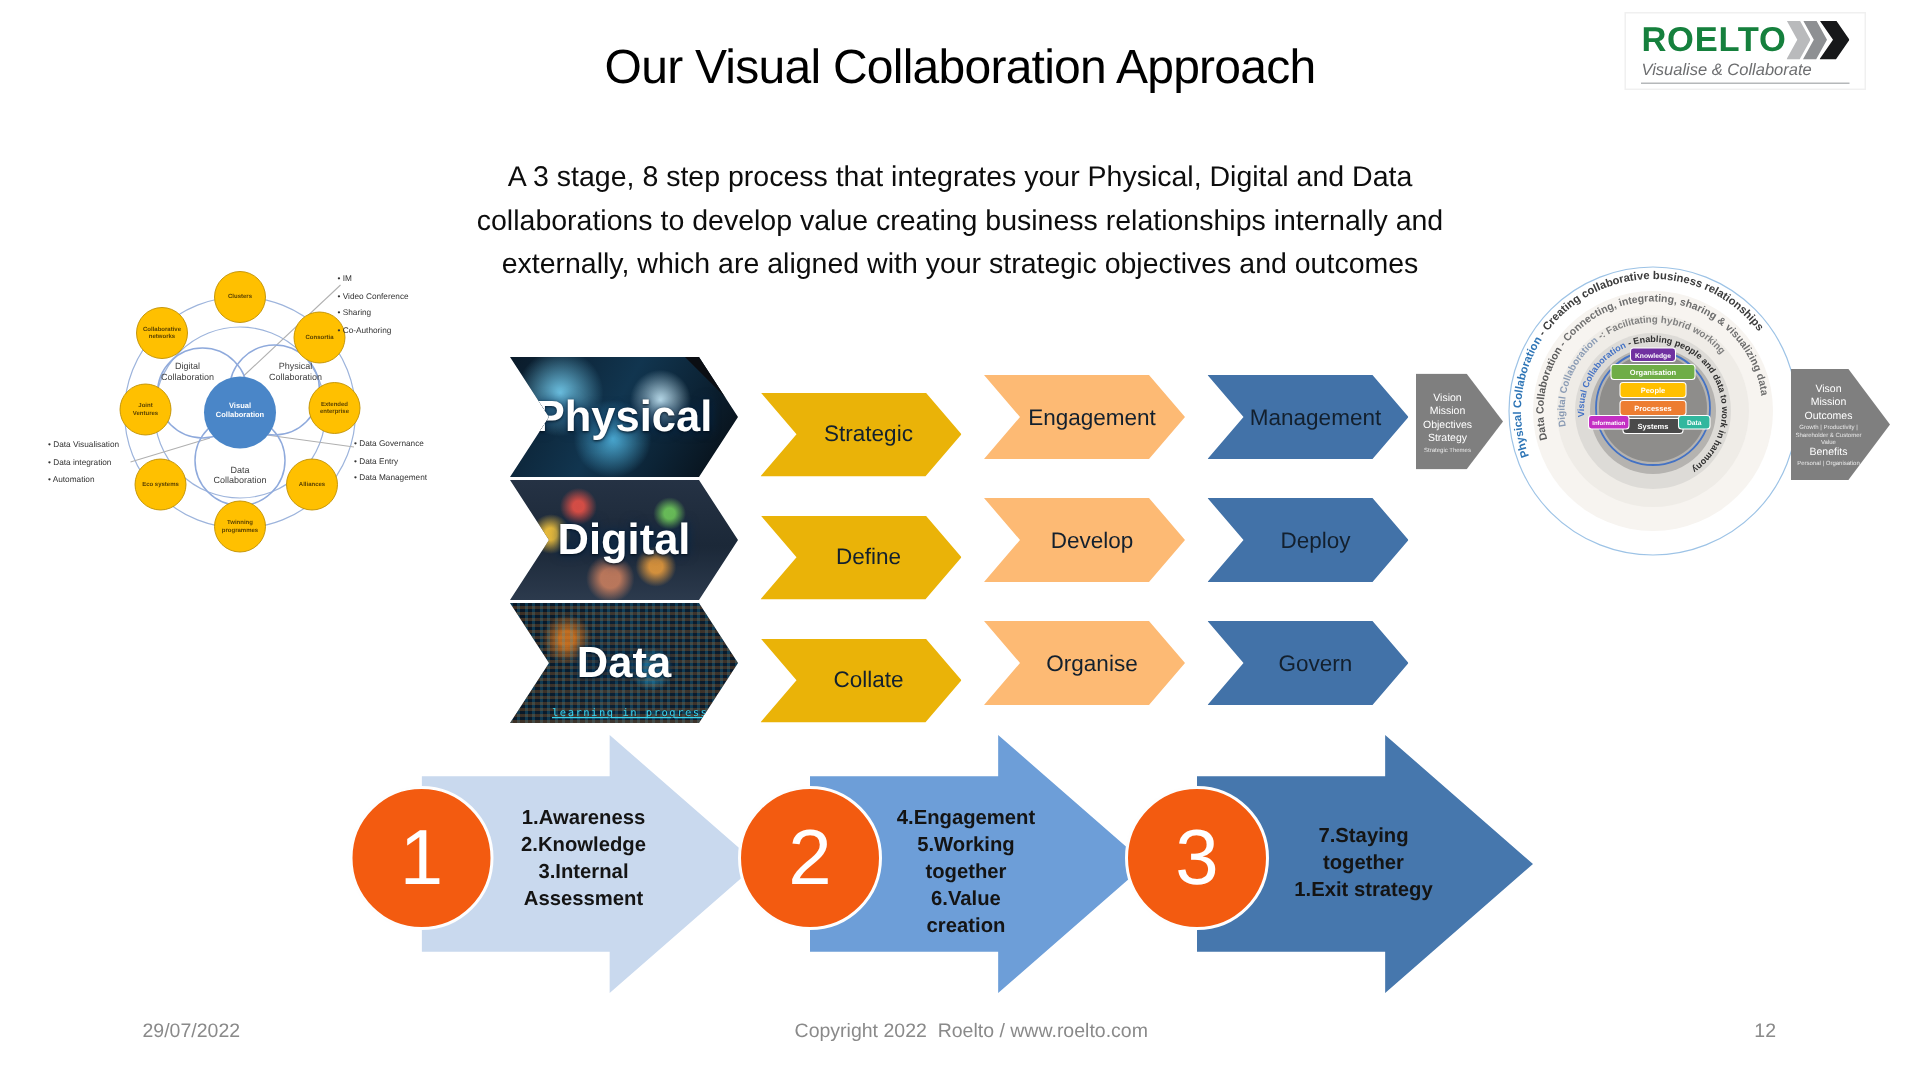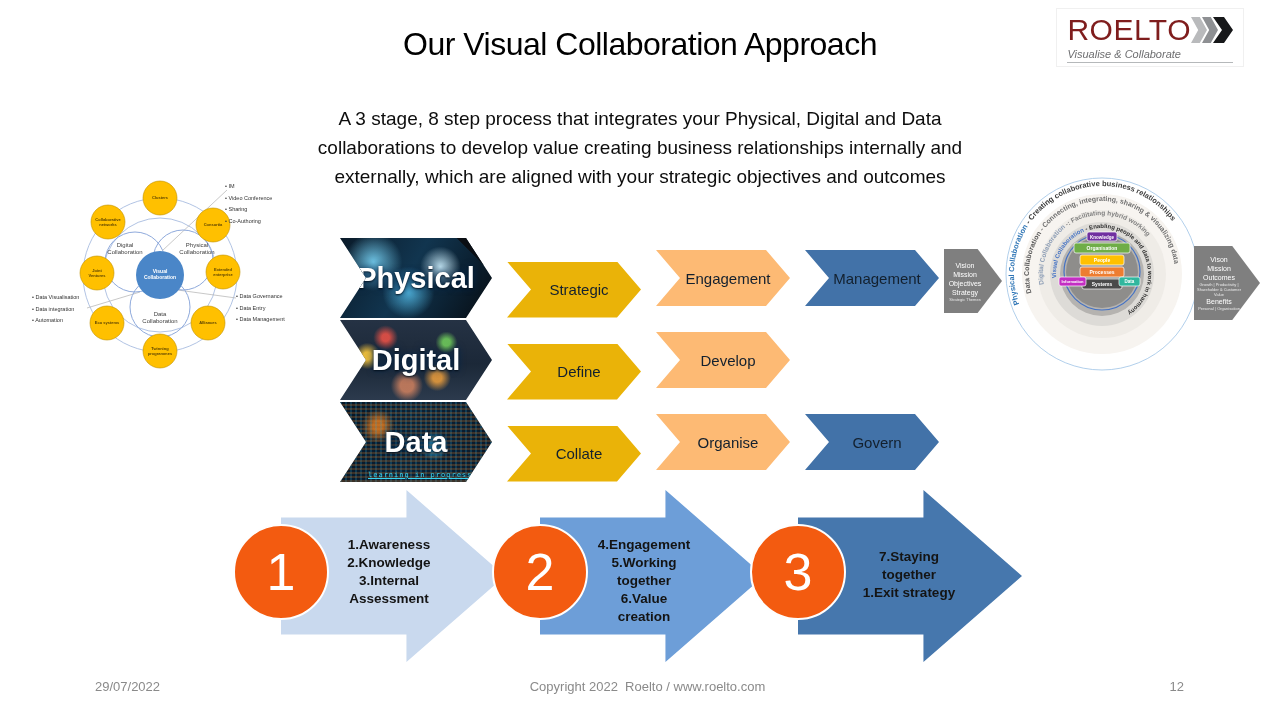--- a/index.html
+++ b/index.html
@@ -3,21 +3,21 @@
 <meta charset="utf-8">
 <style>
   html,body{margin:0;padding:0;background:#fff;}
   body{font-family:"Liberation Sans",sans-serif;-webkit-font-smoothing:antialiased;}
   #slide{position:relative;width:1280px;height:720px;background:#fff;overflow:hidden;}
 
   
   .title{position:absolute;left:0;right:0;top:26px;text-align:center;font-size:32px;color:#000;letter-spacing:-0.5px;}
   .logo{position:absolute;right:36px;top:8px;background:#fff;border:1px solid #f0f0f0;padding:4px 10px 3px 10px;}
   .logo-row{display:flex;align-items:center;}
-  .logo-name{color:#7f1d1d;font-weight:400;font-size:30px;letter-spacing:.5px;}
+  .logo-name{color:#15803d;font-weight:700;font-size:23px;letter-spacing:.5px;}
   .logo-chevrons{display:flex;margin-left:5px;}
   .ch{display:inline-block;width:16px;height:26px;margin-left:-5px;
       clip-path:polygon(0 0,55% 0,100% 50%,55% 100%,0 100%,45% 50%);}
   .ch1{background:#b9babc;} .ch2{background:#8e9093;} .ch3{background:#17181a;width:20px;}
   .logo-tagline{font-style:italic;color:#6d6e70;font-size:11px;margin-top:1px;border-bottom:1.5px solid #b5b8ba;padding-bottom:2px;}
 
   .intro{position:absolute;left:290px;top:104px;width:700px;text-align:center;font-size:19px;line-height:29px;color:#0d0d0d;}
 
   
   .left-diagram{position:absolute;left:30px;top:165px;width:300px;height:220px;}
@@ -171,20 +171,21 @@
       <div class="chev c-light">Strategic</div>
       <div class="chev c-med">Engagement</div>
       <div class="chev c-dark">Management</div>
     </div>
     <div class="prow">
       <div class="stage-arrow bg-digital">
         <span class="stage-label">Digital</span>
       </div>
       <div class="chev c-light">Define</div>
       <div class="chev c-med">Develop</div>
+      <div class="chev c-dark">Deploy</div>
     </div>
     <div class="prow">
       <div class="stage-arrow bg-data">
         <span class="stage-label">Data</span>
         <span class="data-caption">learning in progress</span>
       </div>
       <div class="chev c-light">Collate</div>
       <div class="chev c-med">Organise</div>
       <div class="chev c-dark">Govern</div>
     </div>

